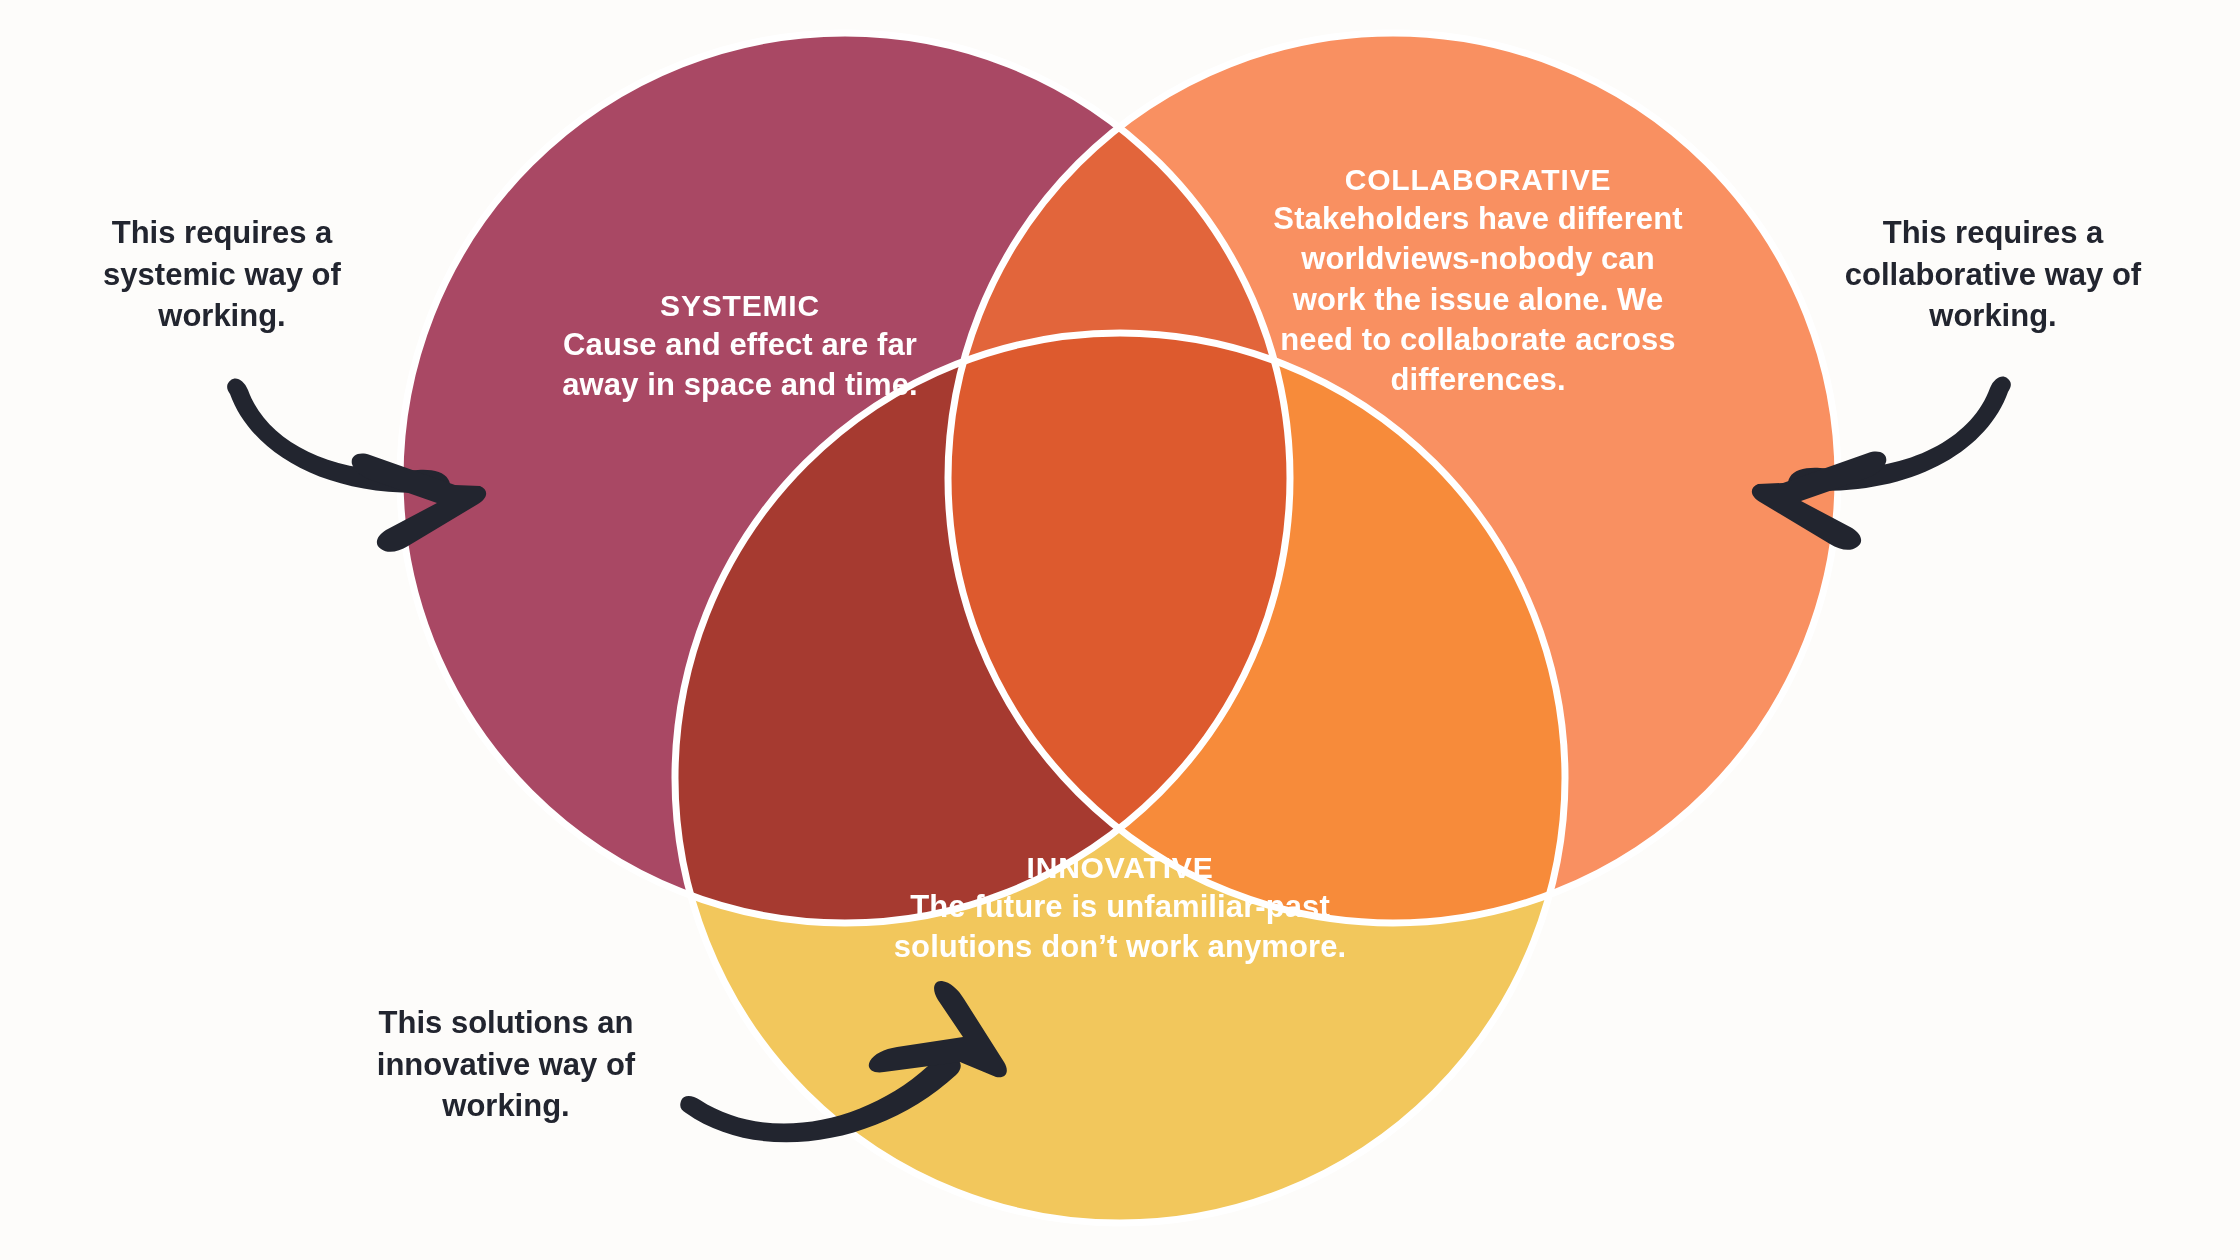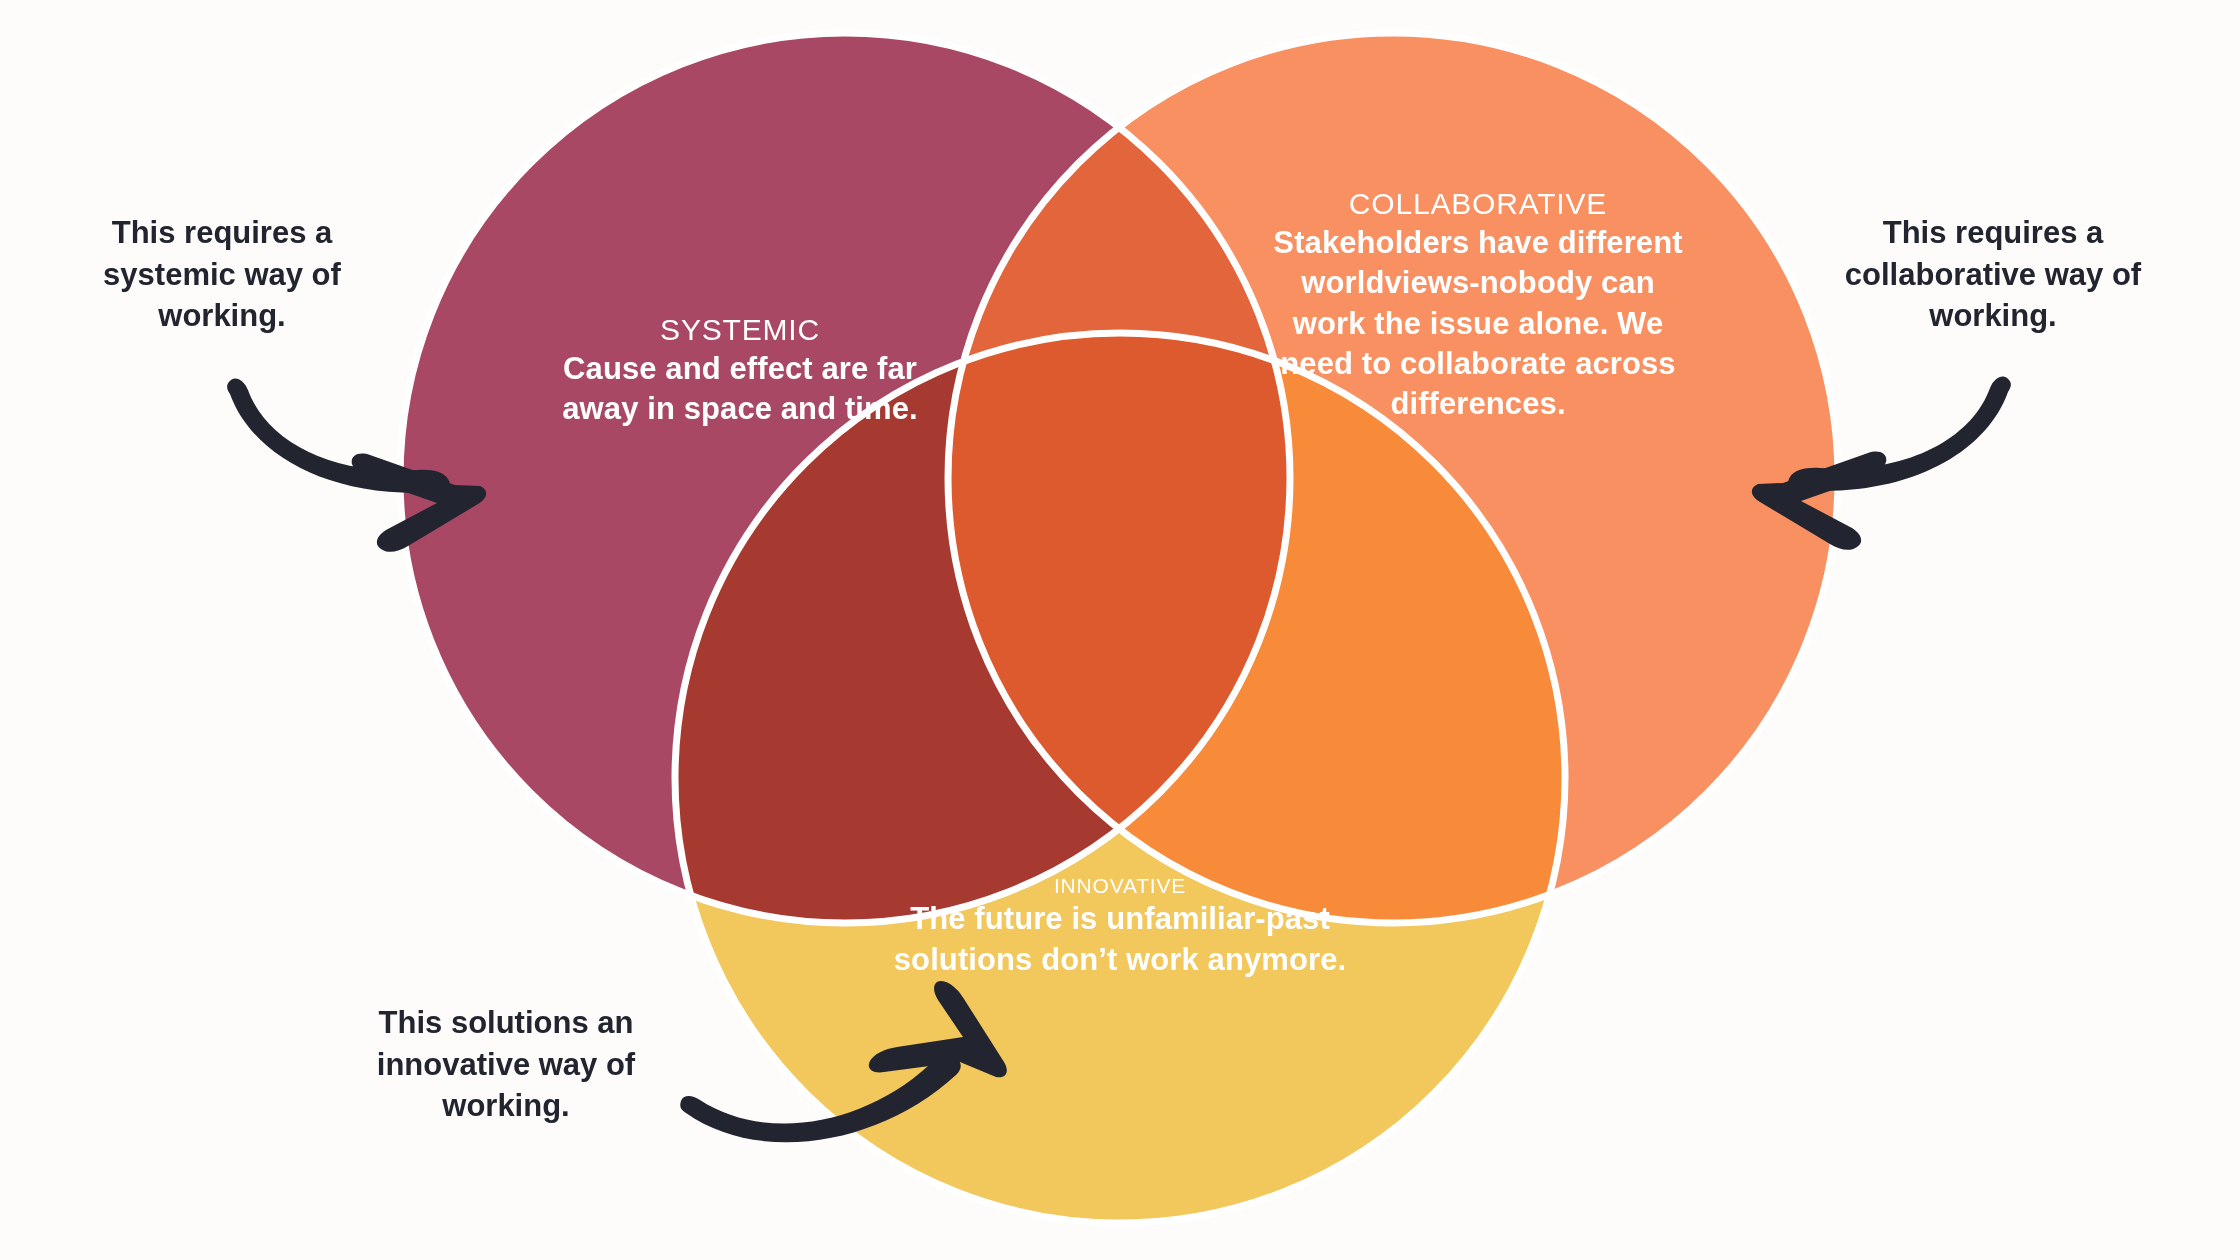--- a/index.html
+++ b/index.html
@@ -30,23 +30,22 @@
     position: absolute;
     color: #FFFFFF;
     text-align: center;
     line-height: 1.30;
     font-weight: 700;
     letter-spacing: 0.1px;
     pointer-events: none;
   }
   .lobe-title {
     display: block;
-    font-weight: 400;
+    font-weight: 700;
     letter-spacing: 0.8px;
-    margin-top: 24px;
   }
   .lobe-body {
     display: block;
     font-weight: 700;
   }
   
   #text-systemic {
     left: 530px;
     top: 286px;
     width: 420px;
@@ -65,21 +64,21 @@
   #text-collaborative .lobe-title { font-size: 30px; }
   #text-collaborative .lobe-body  { font-size: 31px; }
 
   
   #text-innovative {
     left: 880px;
     top: 848px;
     width: 480px;
     font-size: 31px;
   }
-  #text-innovative .lobe-title { font-size: 21px; }
+  #text-innovative .lobe-title { font-size: 30px; }
   #text-innovative .lobe-body  { font-size: 31px; }
 
   .annotation {
     position: absolute;
     color: #22252F;
     font-weight: 700;
     font-size: 31px;
     line-height: 1.34;
     text-align: center;
     pointer-events: none;

